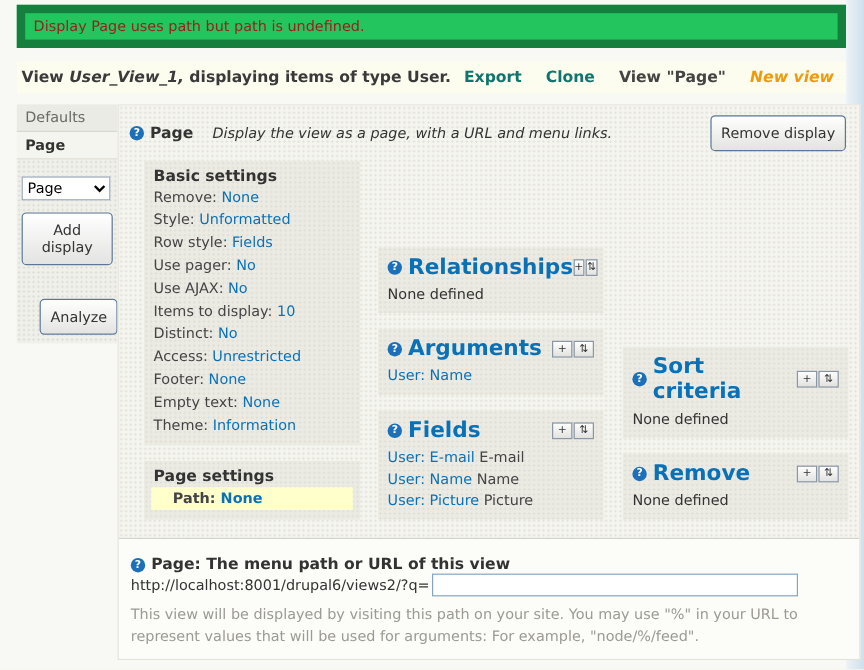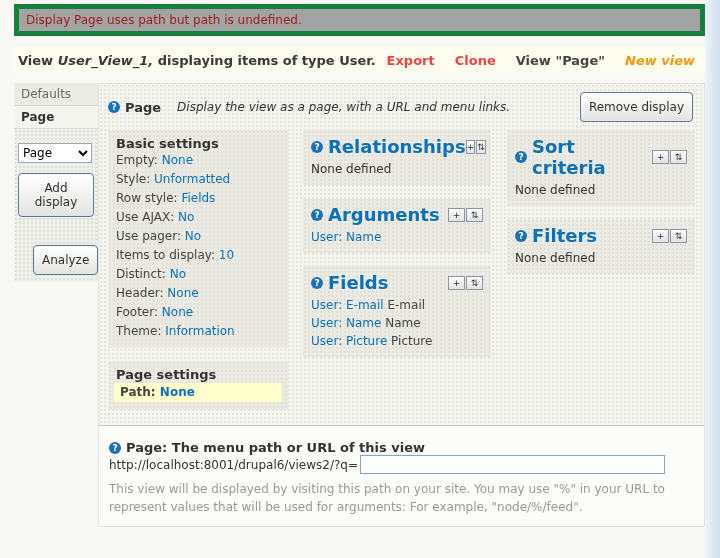--- a/index.html
+++ b/index.html
@@ -9,33 +9,33 @@
     font-size:12px; color:#333; background:#f8f8f4; position:relative;
   }
   .right-strip {
     position:absolute; top:0; right:0; width:15px; height:558px;
     background:linear-gradient(to right,#eef3f7,#cfdfec);
   }
   .content { position:absolute; left:14px; top:0; width:691px; }
 
   
   .error-banner {
-    margin-top:4px; padding:4px 7px; background:#a3a3a3;
-    border:5px solid #15803d; color:#9e1c1c; font-size:12px;
+    margin-top:4px; padding:4px 7px; background:#22c55e;
+    border:7px solid #15803d; color:#9e1c1c; font-size:12px;
   }
 
   
   .view-header {
     margin-top:11px; padding:6px 4px; background:#fcfcef;
     display:flex; align-items:center; font-weight:bold; font-size:13px; color:#3a3a3a;
   }
   .view-title { flex:1; }
   .view-title .vname { font-style:italic; }
   .view-links { display:flex; gap:20px; align-items:center; padding-right:6px; }
-  .lnk { color:#ef4444; text-decoration:none; font-weight:bold; cursor:pointer; }
+  .lnk { color:#0f766e; text-decoration:none; font-weight:bold; cursor:pointer; }
   .lnk-dark { color:#444; font-weight:bold; }
   .lnk-new { color:#ef9a0a; font-weight:bold; font-style:italic; cursor:pointer; }
 
   
   .main-row { margin-top:9px; display:flex; align-items:flex-start; }
 
   
   .sidebar { width:84px; flex:none; }
   .tab {
     padding:4px 7px; font-size:12px; border-bottom:1px solid #d8d8d0;
@@ -67,38 +67,38 @@
     background-color:#f5f5ef;
     background-image:radial-gradient(#e4e4dc 1px, transparent 1px);
     background-size:4px 4px;
     padding:5px 9px 2px; position:relative;
   }
   .display-header { display:flex; align-items:center; padding:3px 0 8px; }
   .display-title { font-weight:bold; font-size:13px; margin-left:5px; }
   .display-desc { font-style:italic; margin-left:16px; flex:1; }
   .remove-display-btn { margin-right:2px; }
 
-  .cols { display:flex; align-items:flex-start; }
+  .cols { display:flex; align-items:flex-end;margin-left:12px; }
   .col1 { width:180px; flex:none; }
   .col2 { width:188px; flex:none; margin-left:15px; }
   .col3 { width:188px; flex:none; margin-left:16px; }
 
   .box {
     background-color:#ebebe4;
     background-image:radial-gradient(#e0e0d8 1px, transparent 1px);
     background-size:4px 4px;
     padding:6px 8px 7px; margin-bottom:13px;
   }
   .box-title { font-weight:bold; font-size:13px; color:#333; }
   .setting-row { line-height:19px; white-space:nowrap; }
   .setting-label { color:#444; }
   .val-link { color:#0b71b7; text-decoration:none; cursor:pointer; }
 
   .path-row {
-    background:#ffffcb; font-weight:bold; line-height:19px; padding-left:6px;
+    background:#ffffcb; font-weight:bold; line-height:19px; padding-left:18px;
     margin:1px -2px;
   }
   .panel-head { display:flex; align-items:center; margin-bottom:3px; }
   .panel-title { color:#0b71b7; font-weight:bold; font-size:18px; margin-left:5px; text-decoration:none; flex:1; cursor:pointer; }
   .mini-btn {
     width:17px; height:14px; font-size:9px; line-height:12px; text-align:center;
     border:1px solid #8a96a5; background:linear-gradient(#fdfdfd,#e2e2e0);
     color:#333; cursor:pointer; display:inline-block;
   }
   .mini-btn + .mini-btn { margin-left:1px; }
@@ -170,29 +170,30 @@
           <span class="display-title">Page</span>
           <span class="display-desc">Display the view as a page, with a URL and menu links.</span>
           <button class="btn remove-display-btn">Remove display</button>
         </div>
 
         <div class="cols">
 
           <div class="col1">
             <div class="box">
               <div class="box-title">Basic settings</div>
-              <div class="setting-row"><span class="setting-label">Empty:</span> <span class="val-link">None</span></div>
+              <div class="setting-row"><span class="setting-label">Remove:</span> <span class="val-link">None</span></div>
               <div class="setting-row"><span class="setting-label">Style:</span> <span class="val-link">Unformatted</span></div>
               <div class="setting-row"><span class="setting-label">Row style:</span> <span class="val-link">Fields</span></div>
+              <div class="setting-row"><span class="setting-label">Use pager:</span> <span class="val-link">No</span></div>
               <div class="setting-row"><span class="setting-label">Use AJAX:</span> <span class="val-link">No</span></div>
-              <div class="setting-row"><span class="setting-label">Use pager:</span> <span class="val-link">No</span></div>
               <div class="setting-row"><span class="setting-label">Items to display:</span> <span class="val-link">10</span></div>
               <div class="setting-row"><span class="setting-label">Distinct:</span> <span class="val-link">No</span></div>
-              <div class="setting-row"><span class="setting-label">Header:</span> <span class="val-link">None</span></div>
+              <div class="setting-row"><span class="setting-label">Access:</span> <span class="val-link">Unrestricted</span></div>
               <div class="setting-row"><span class="setting-label">Footer:</span> <span class="val-link">None</span></div>
+              <div class="setting-row"><span class="setting-label">Empty text:</span> <span class="val-link">None</span></div>
               <div class="setting-row"><span class="setting-label">Theme:</span> <span class="val-link">Information</span></div>
             </div>
 
             <div class="box">
               <div class="box-title">Page settings</div>
               <div class="path-row">
                 <span class="setting-label">Path:</span>
                 <span class="val-link">None</span>
               </div>
             </div>
@@ -239,21 +240,21 @@
                 <span class="panel-title">Sort criteria</span>
                 <span class="mini-btn">+</span>
                 <span class="mini-btn">⇅</span>
               </div>
               <div class="panel-empty">None defined</div>
             </div>
 
             <div class="box">
               <div class="panel-head">
                 <span class="help-icon">?</span>
-                <span class="panel-title">Filters</span>
+                <span class="panel-title">Remove</span>
                 <span class="mini-btn">+</span>
                 <span class="mini-btn">⇅</span>
               </div>
               <div class="panel-empty">None defined</div>
             </div>
           </div>
 
         </div>
       </div>
 

